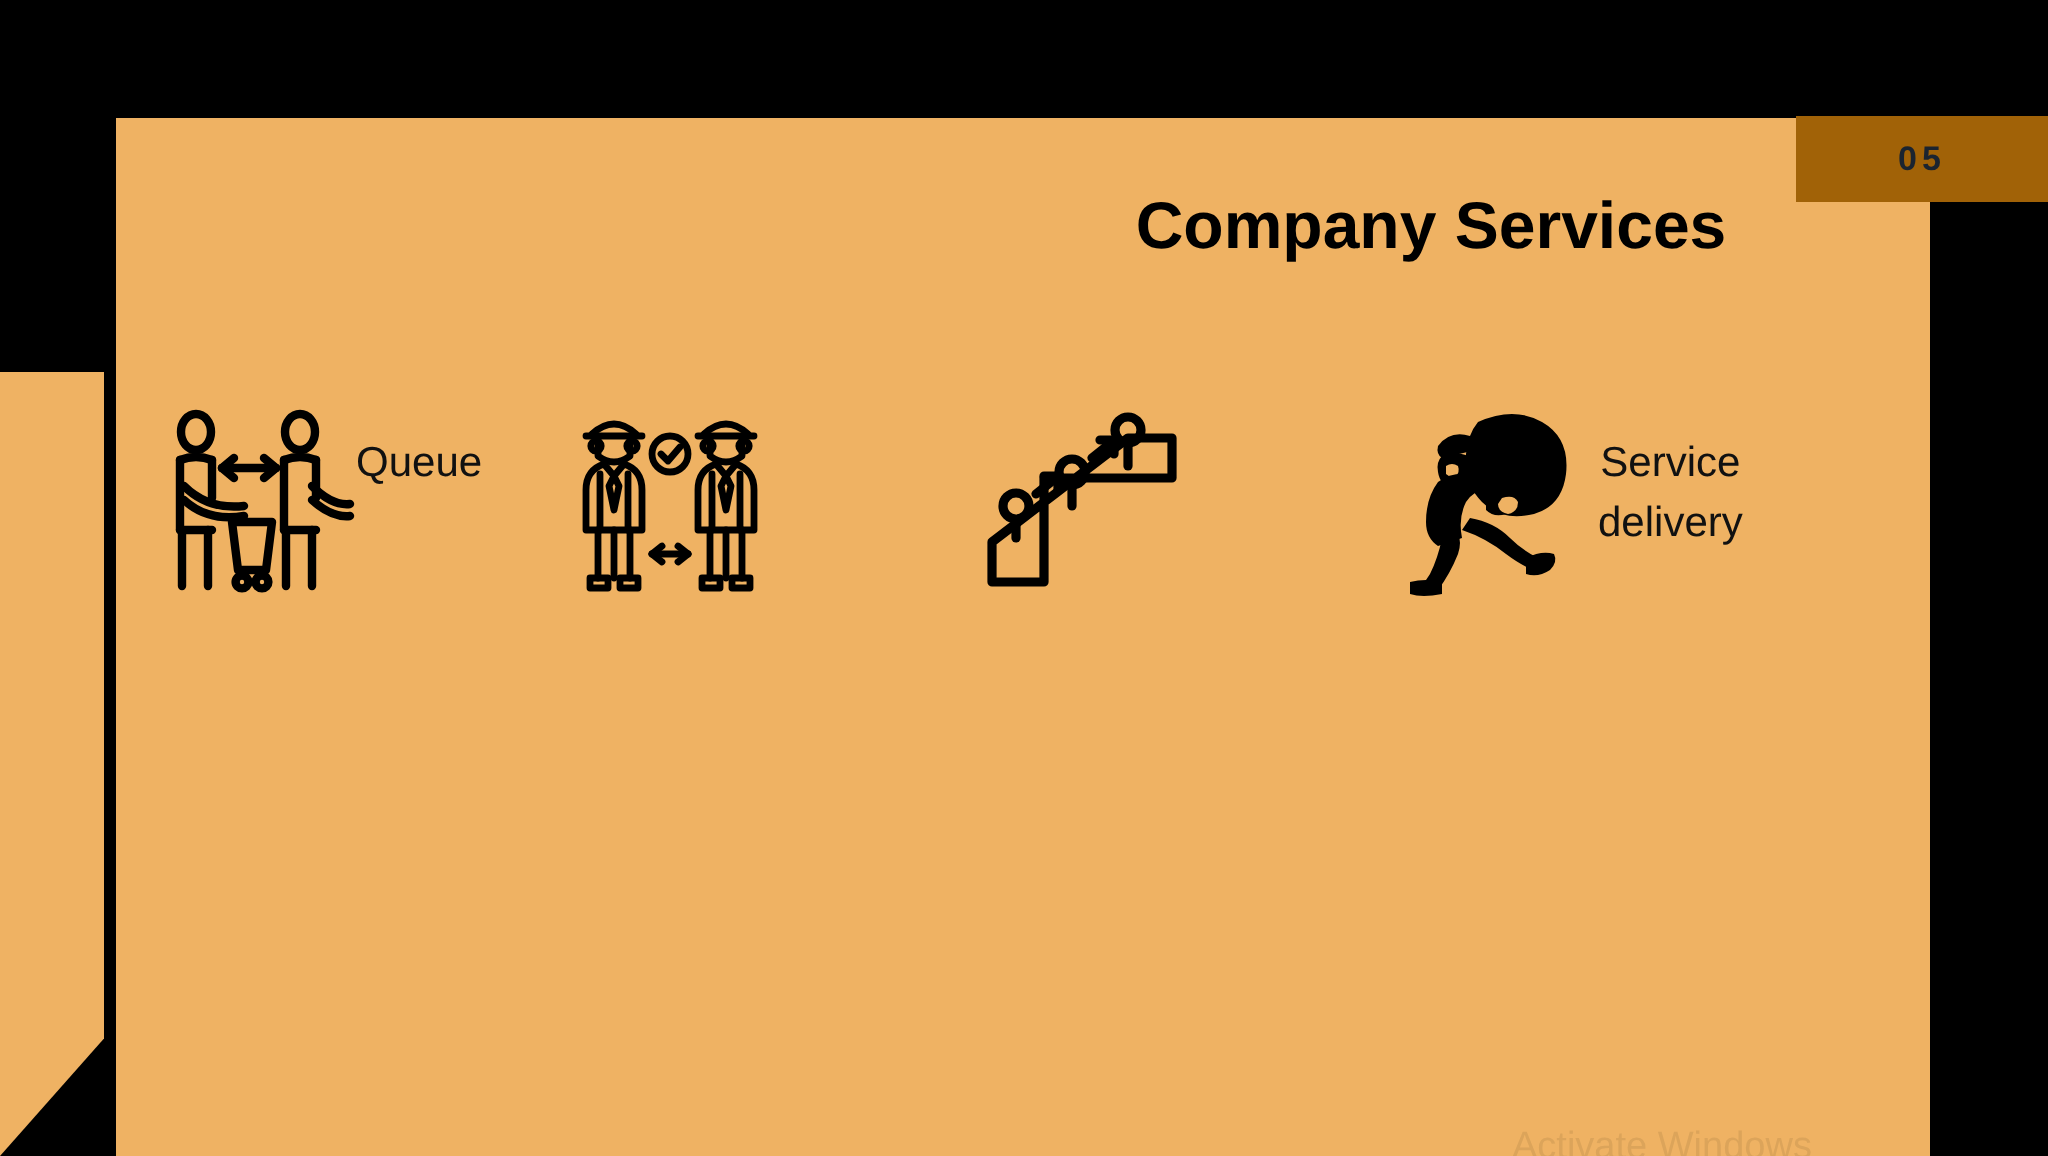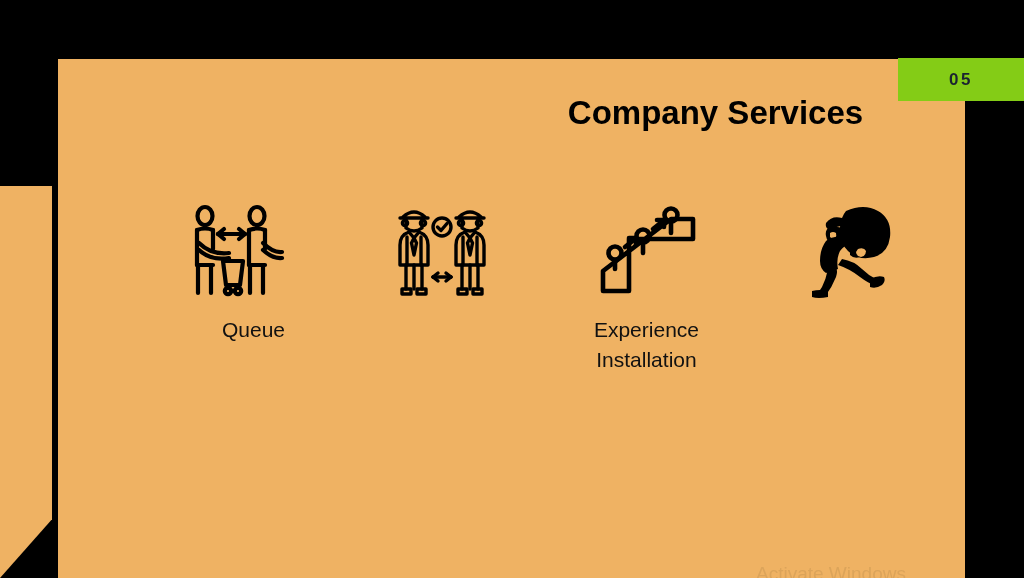--- a/index.html
+++ b/index.html
@@ -49,21 +49,21 @@
     background: #EFB263;
   }
 
   
   .page-badge {
     position: absolute;
     left: 898px;
     top: 58px;
     width: 126px;
     height: 43px;
-    background: #84cc16;
+    background: #a16207;
     display: flex;
     align-items: center;
     justify-content: center;
   }
   .page-badge-num {
     font-family: "Liberation Sans", sans-serif;
     font-size: 17px;
     font-weight: bold;
     letter-spacing: 2.5px;
     color: #1b2430;
@@ -90,22 +90,22 @@
     position: absolute;
     left: 78px;
     top: 203px;
     width: 830px;
     display: flex;
     align-items: flex-start;
   }
   .service-item {
     width: 207px;
     display: flex;
-    flex-direction: column;
-    align-items: flex-end;
+    flex-direction: row;
+    align-items: flex-start;
   }
   .service-icon {
     width: 100px;
     height: 98px;
     display: flex;
     align-items: center;
     justify-content: center;
   }
   .service-icon svg {
     display: block;
@@ -267,24 +267,20 @@
 
           <circle cx="72" cy="12" r="6.5"></circle>
           <path d="M72 19 L72 30"></path>
 
           <path d="M26 44 L36 36"></path>
           <path d="M30 35 L37 35 L37 42"></path>
           <path d="M54 26 L64 18"></path>
           <path d="M58 17 L65 17 L65 24"></path>
         </svg>
       </div>
-      <div class="service-label">
-        <span>Experience</span><br>
-        <span>Installation</span>
-      </div>
     </div>
 
     <div class="service-item">
       <div class="service-icon">
         <svg width="100" height="98" viewBox="0 0 100 98" fill="#000000" stroke="none">
 
           <path d="M40 8 Q58 0 72 8 Q86 16 84 34 Q82 50 68 54 Q52 58 42 48 Q32 38 34 24 Q35 14 40 8 Z"></path>
 
           <path d="M20 20 Q26 12 36 15 Q40 17 39 22 L22 26 Q19 24 20 20 Z"></path>
 
@@ -297,20 +293,24 @@
           <path d="M52 46 Q58 44 60 48 Q60 53 55 54 Q50 53 50 49 Z" fill="#EFB263"></path>
 
           <path d="M32 62 Q44 66 54 74 Q62 80 68 82 L70 76 Q62 72 56 66 Q48 58 36 56 Z"></path>
 
           <path d="M64 76 Q72 72 78 74 Q80 78 76 82 Q70 86 64 84 Z"></path>
 
           <path d="M22 66 Q20 76 16 84 L12 90 L20 92 Q26 84 30 74 Q32 68 30 64 Z"></path>
 
           <path d="M6 88 Q14 86 22 88 L22 94 Q12 96 6 94 Z"></path>
         </svg>
+      </div>
+      <div class="service-label">
+        <span>Service</span><br>
+        <span>delivery</span>
       </div>
     </div>
 
   </div>
 
   <div class="watermark">
     <span>Activate Windows</span>
     
   </div>
 

